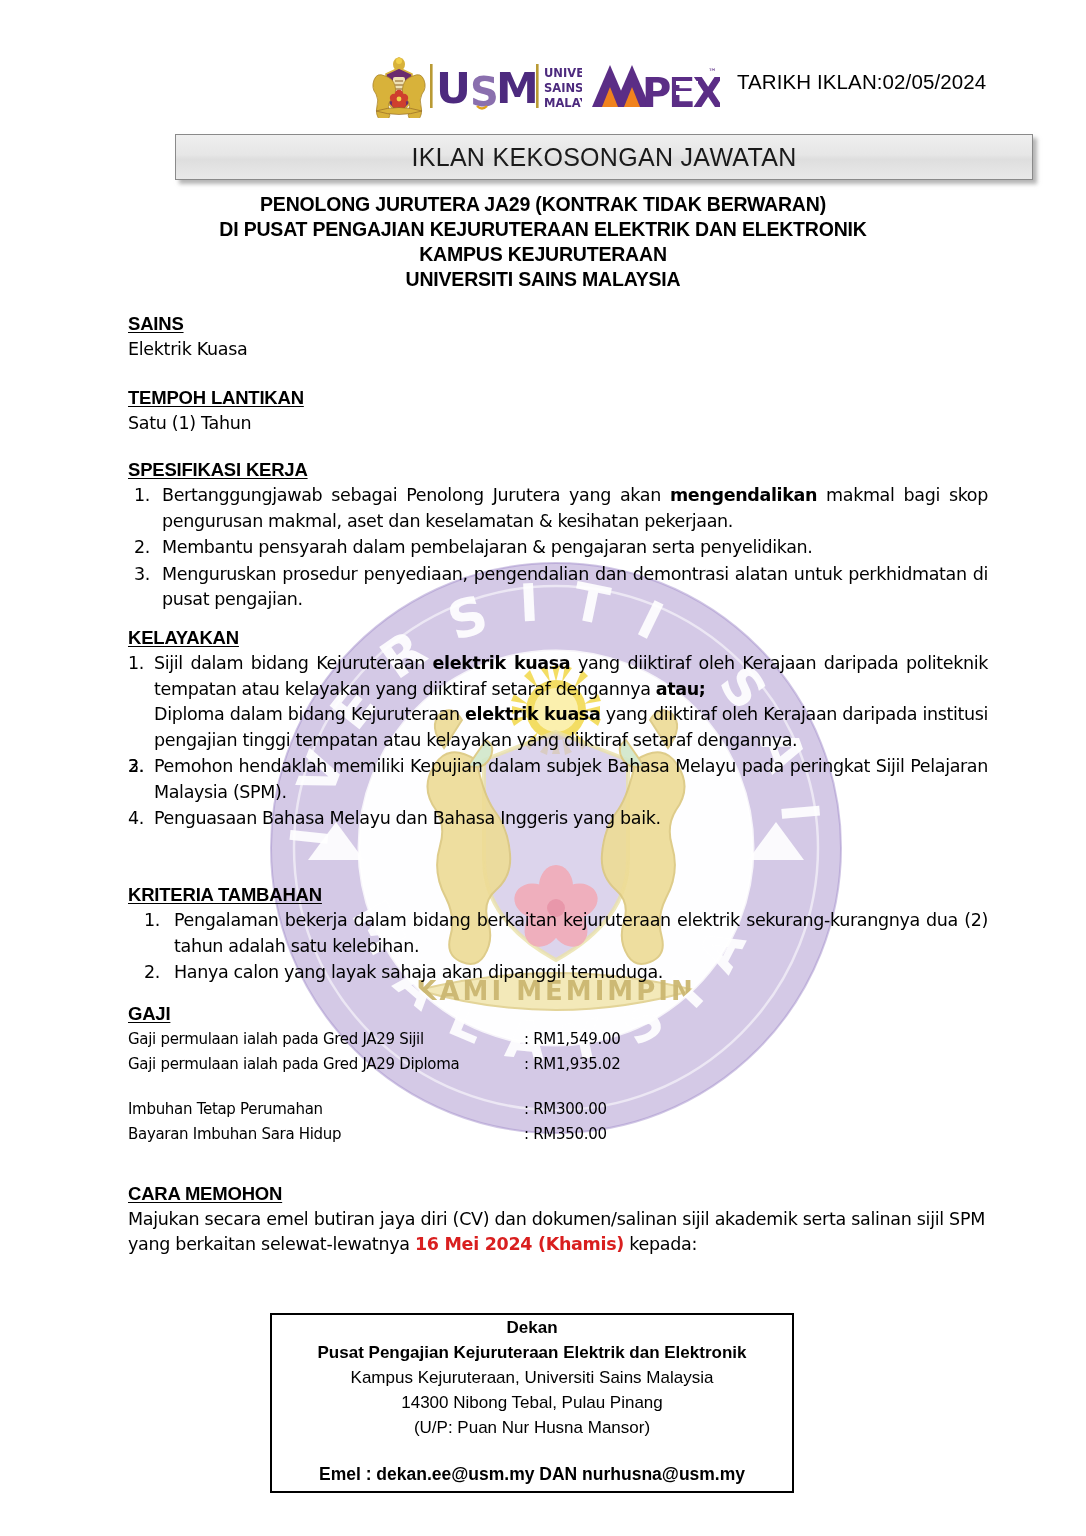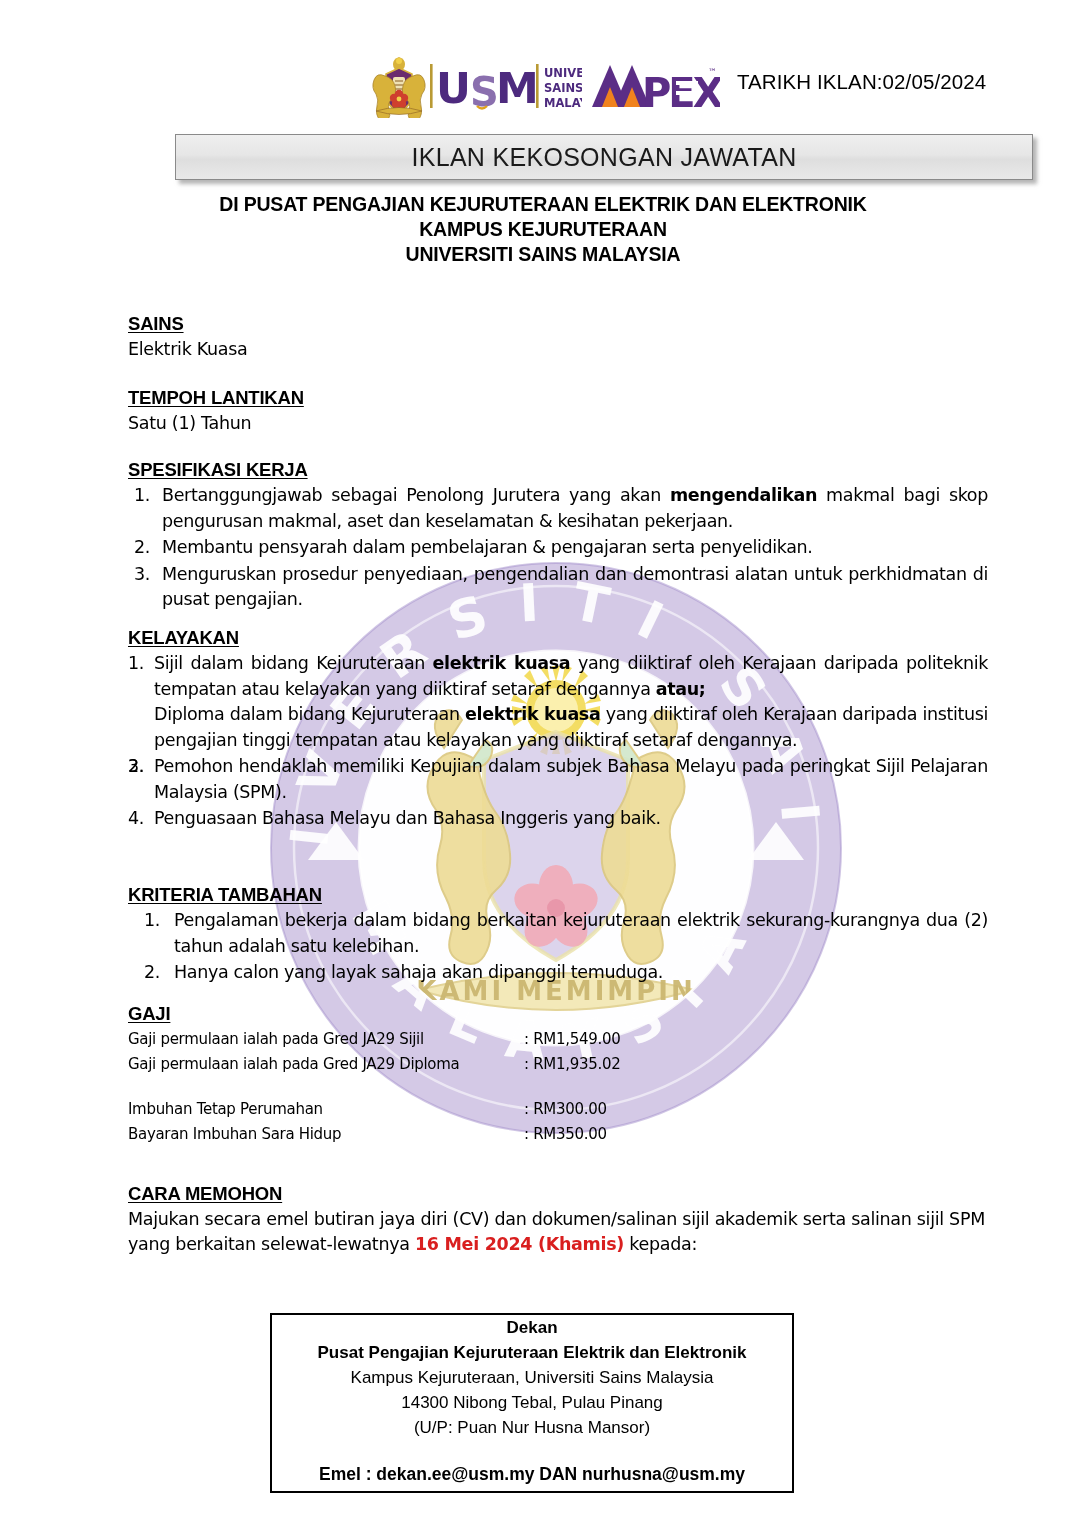--- a/index.html
+++ b/index.html
@@ -347,20 +347,21 @@
     </div>
 
     <div class="tarikh-iklan">TARIKH IKLAN:02/05/2024</div>
   </div>
 
   <div class="banner">
     <span class="banner-text">IKLAN KEKOSONGAN JAWATAN</span>
   </div>
 
   <div class="title-block">
+    <div>PENOLONG JURUTERA JA29 (KONTRAK TIDAK BERWARAN)</div>
     <div>DI PUSAT PENGAJIAN KEJURUTERAAN ELEKTRIK DAN ELEKTRONIK</div>
     <div>KAMPUS KEJURUTERAAN</div>
     <div>UNIVERSITI SAINS MALAYSIA</div>
   </div>
 
   <div class="sec" style="top:313px;">
     <div class="sec-head">SAINS</div>
     <div class="body-line">Elektrik Kuasa</div>
   </div>
 

